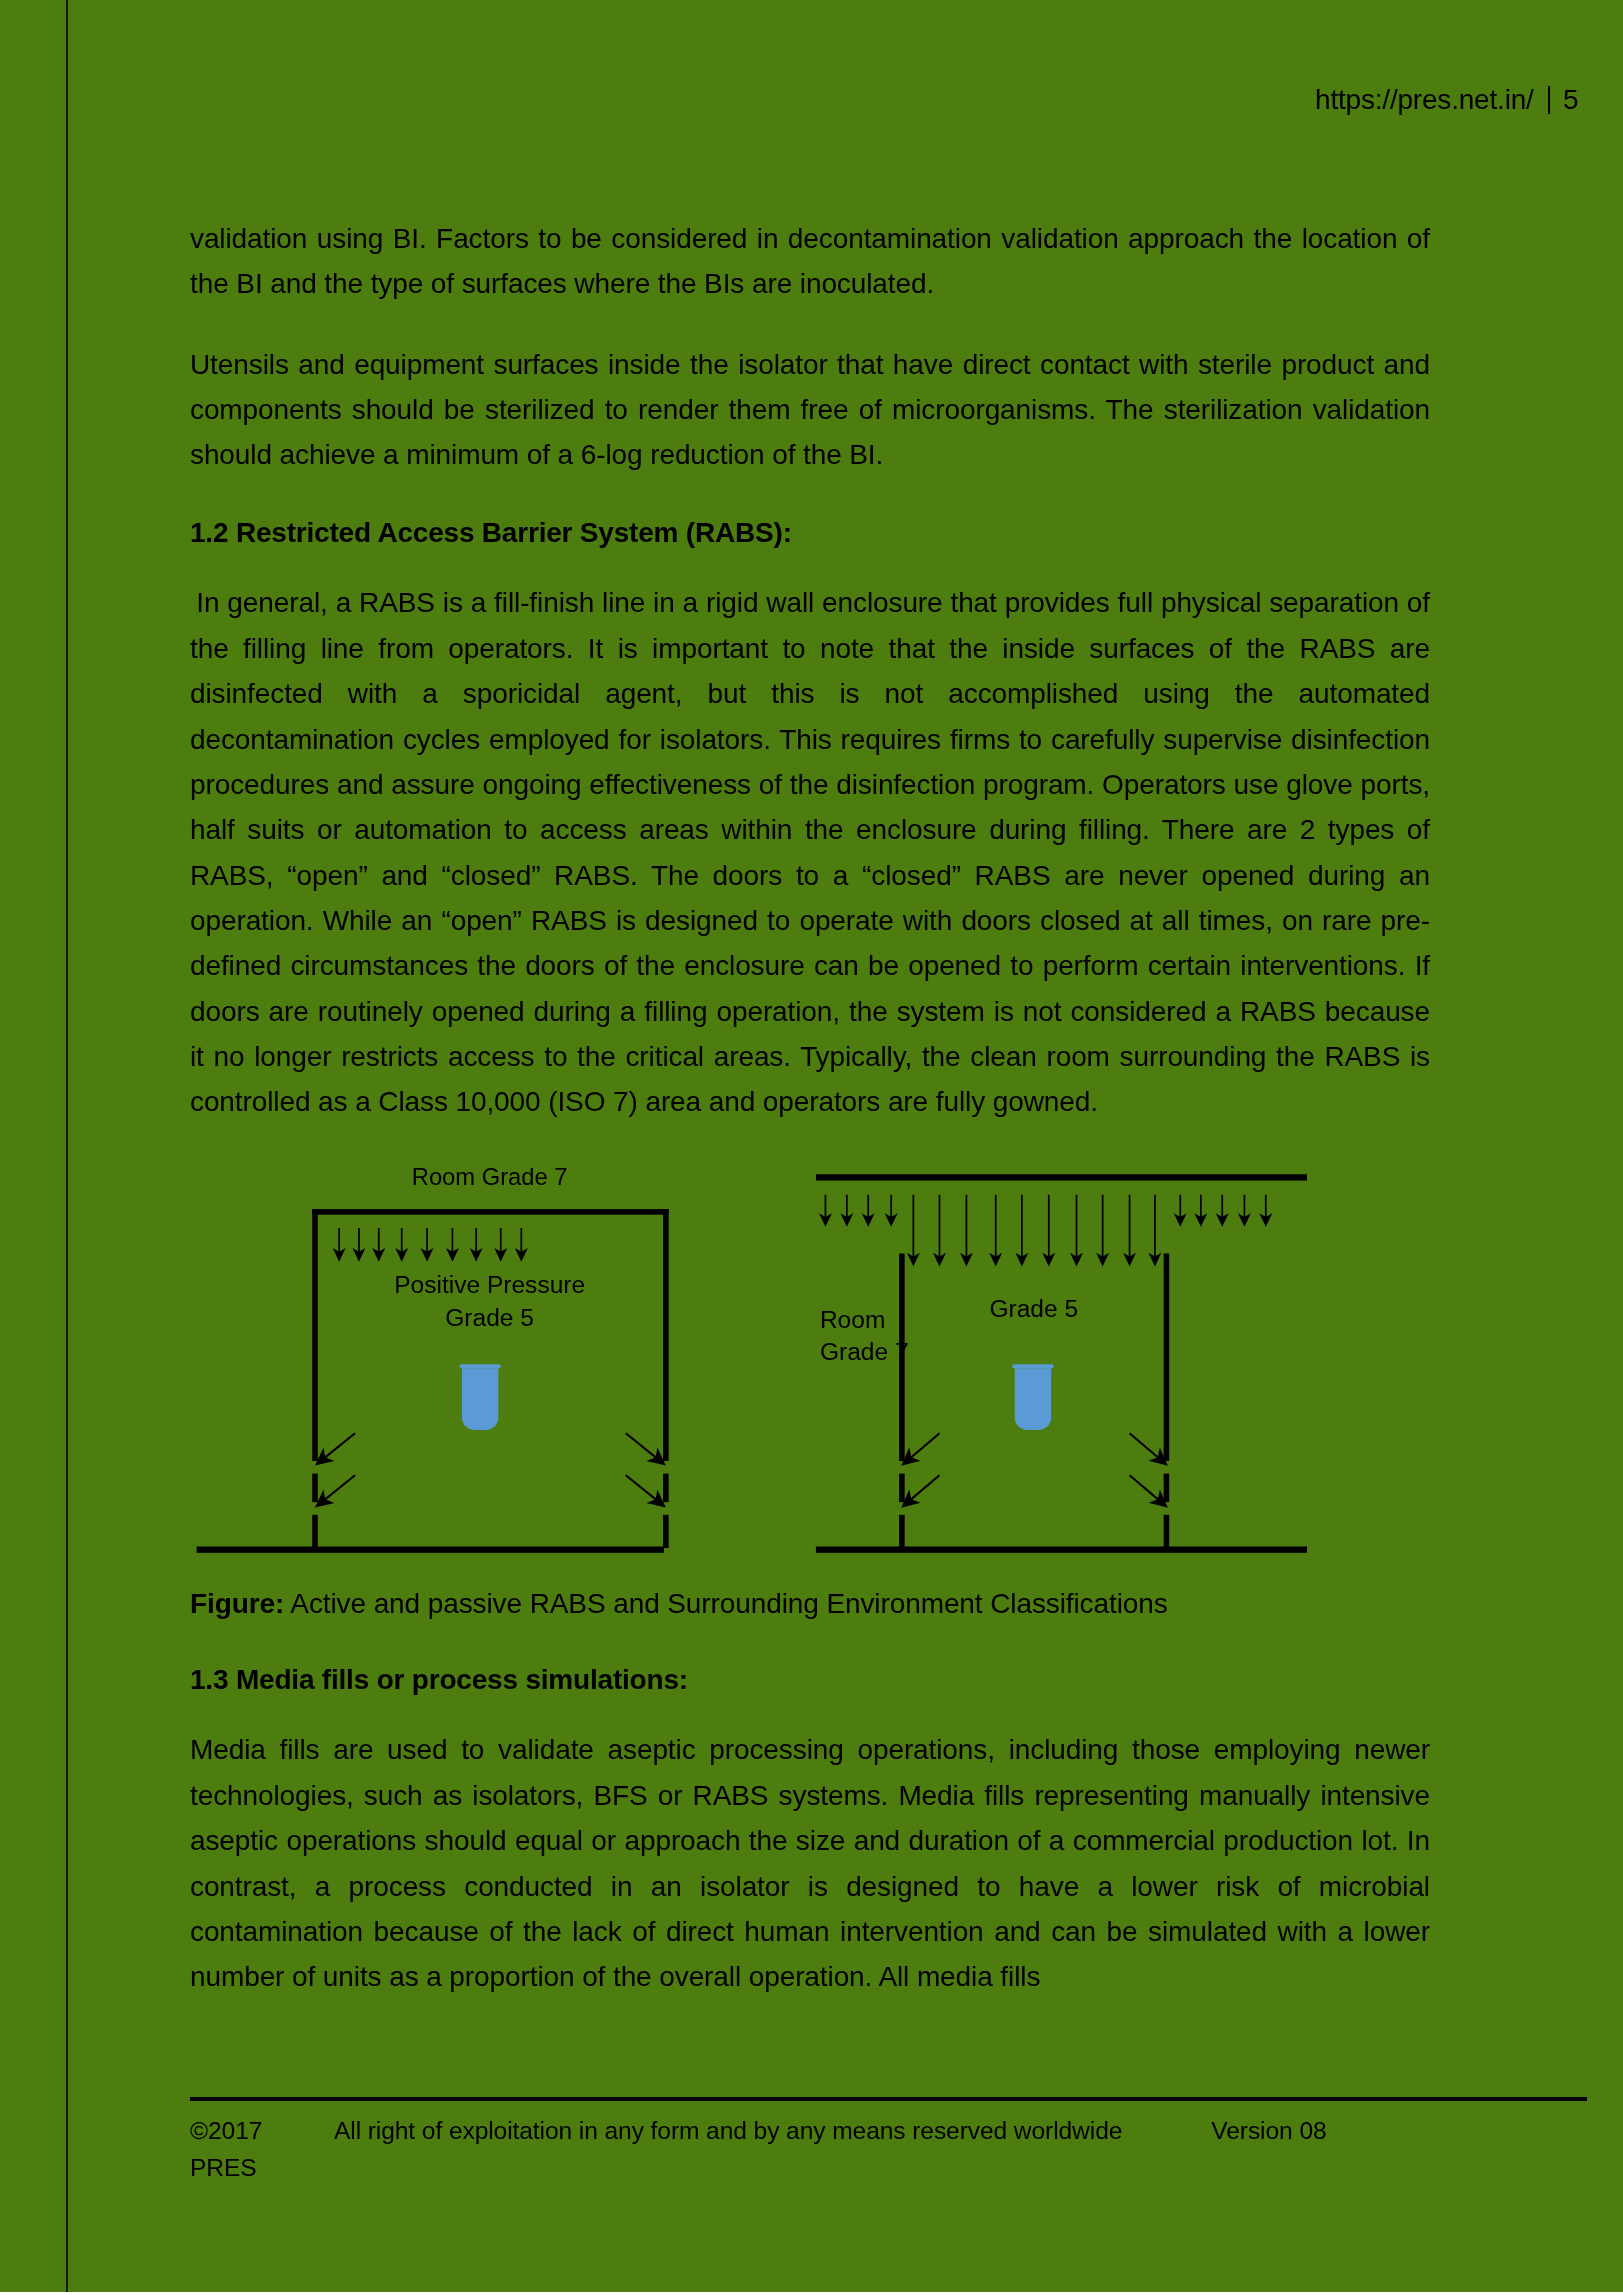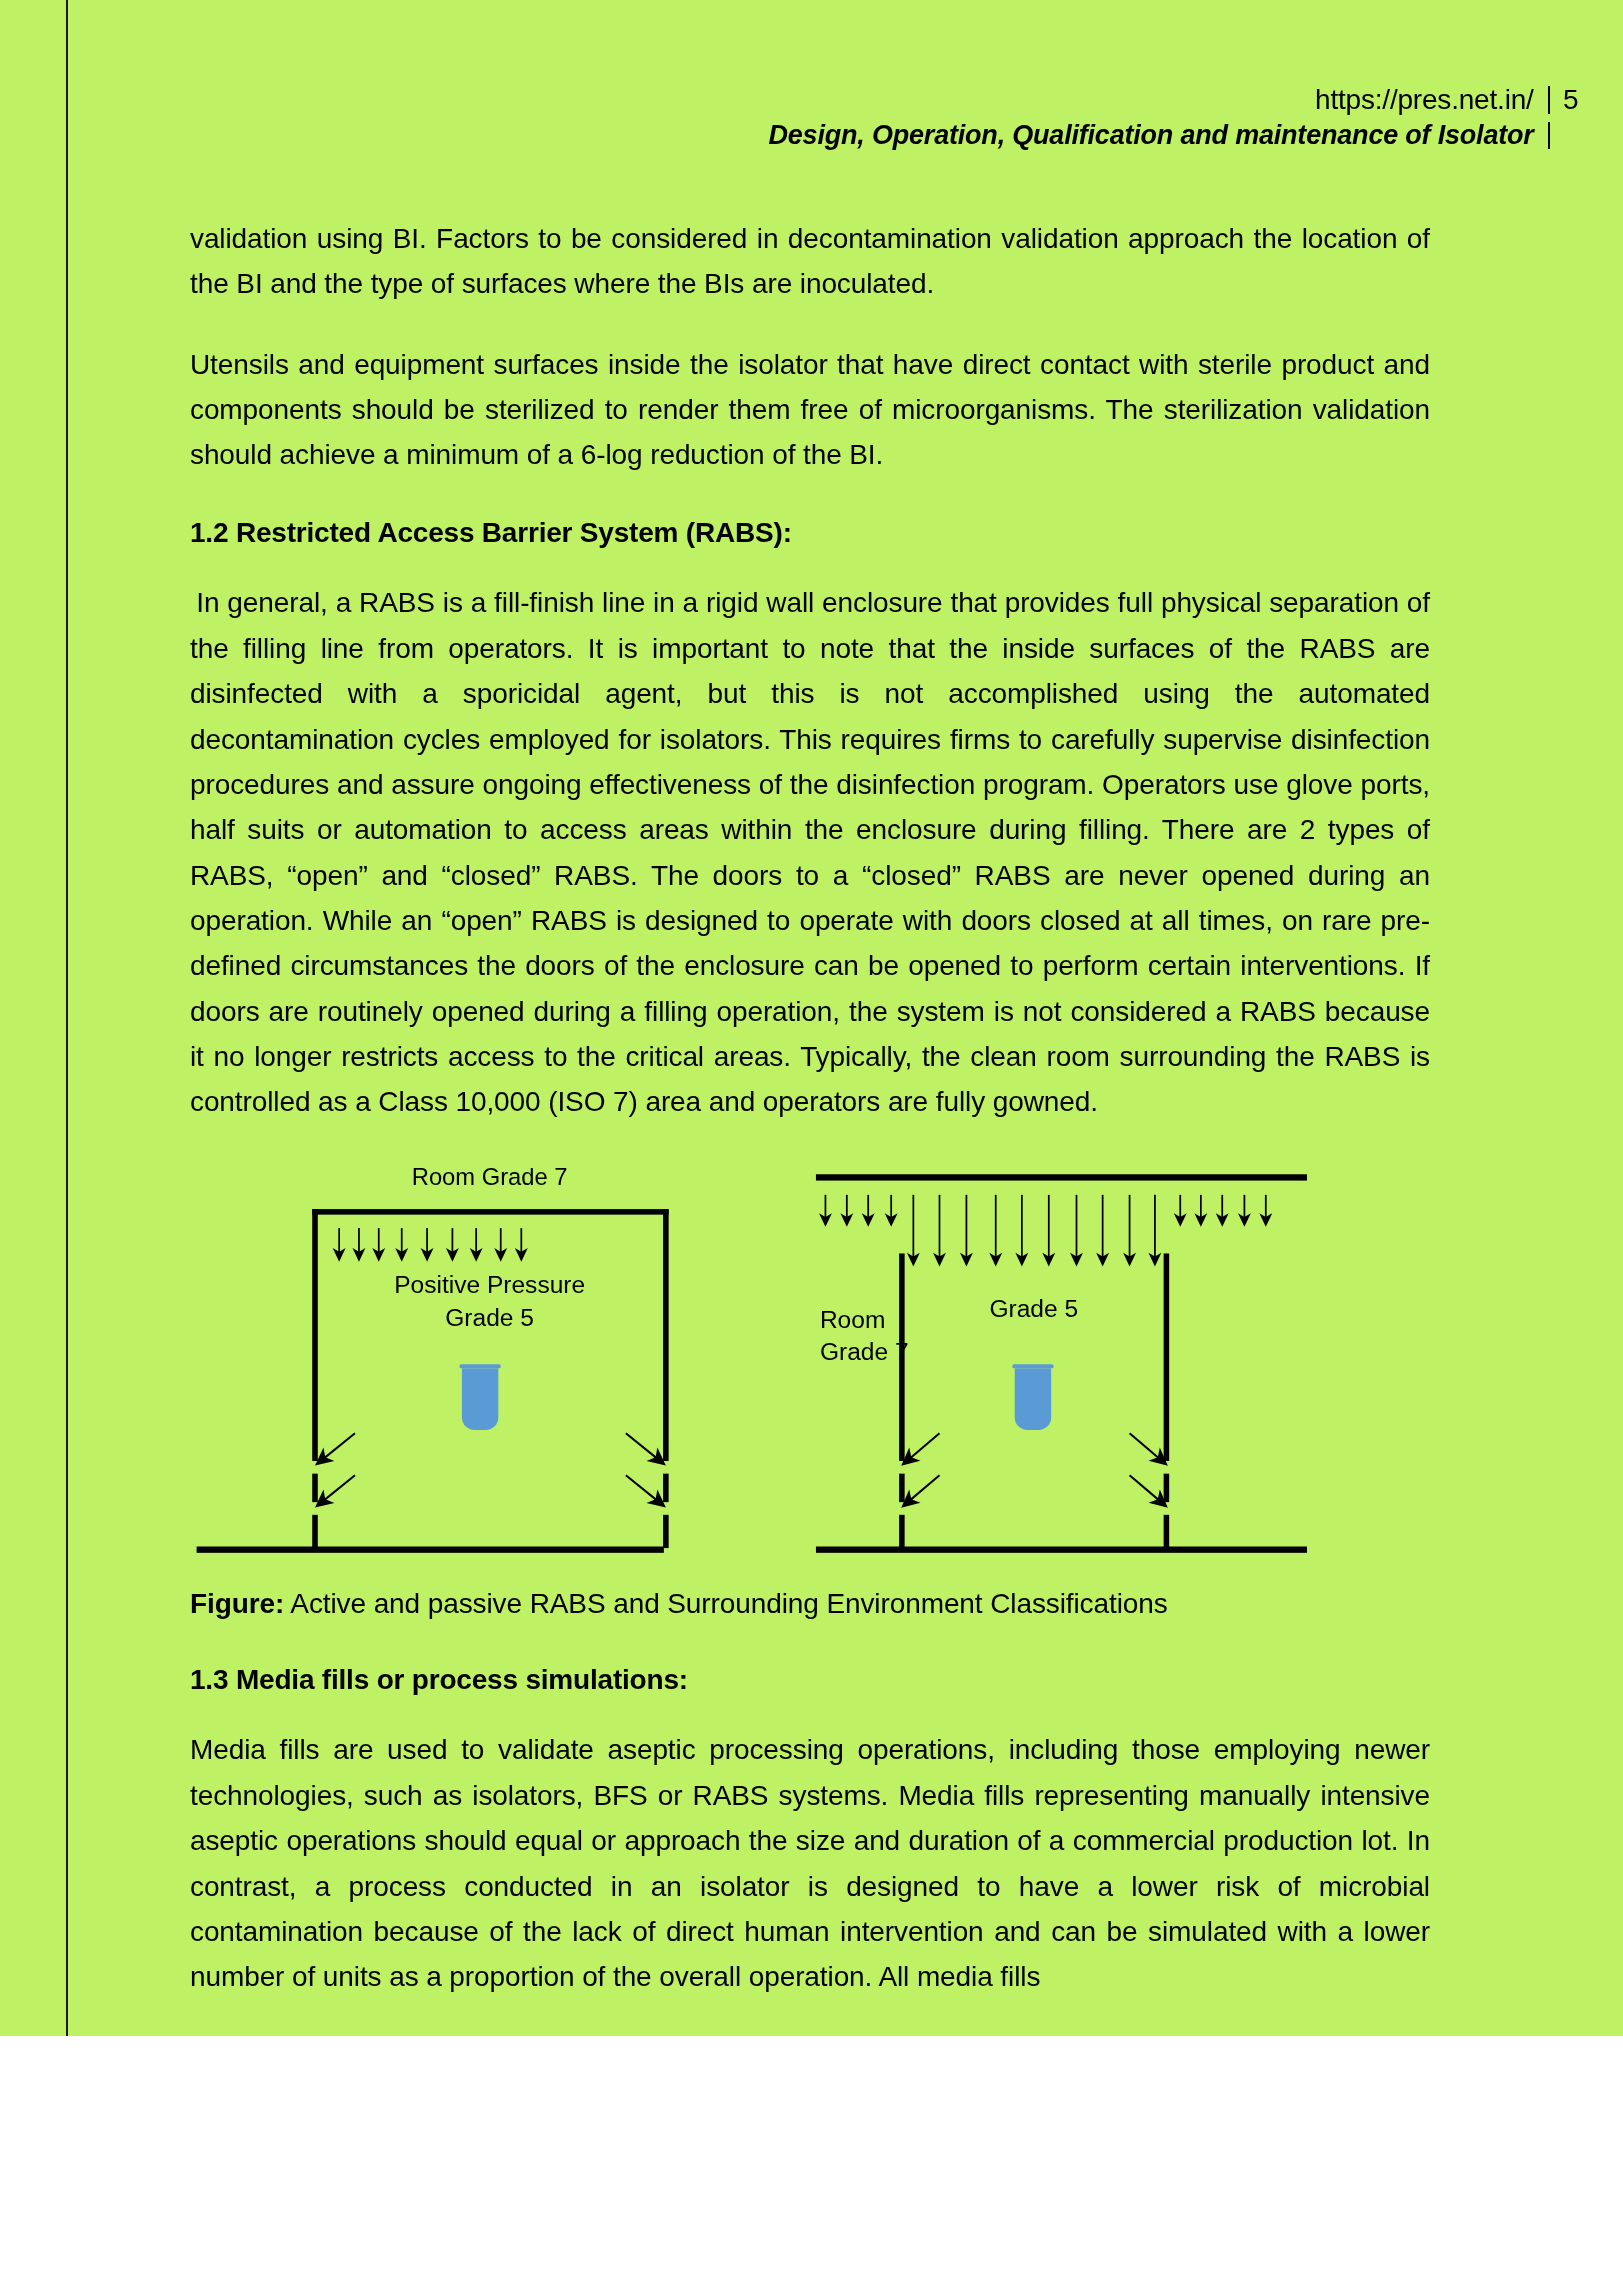--- a/index.html
+++ b/index.html
@@ -7,22 +7,22 @@
     padding: 0;
     background: #ffffff;
   }
   body {
     font-family: "Liberation Sans", sans-serif;
     color: #000000;
   }
   #page {
     position: relative;
     width: 1623px;
-    height: 2036px;
-    background: #bef264;
+    height: 2292px;
+    background: #4d7c0f;
     overflow: hidden;
   }
 
   
   #binding-rule {
     position: absolute;
     left: 66px;
     top: 0;
     width: 2.4px;
     height: 2295px;
@@ -159,21 +159,20 @@
 
   <div id="binding-rule"></div>
 
   <div id="header">
     <div class="hdr-line">
       <span class="hdr-url">https://pres.net.in/</span>
       <span class="hdr-sep"></span>
       <span class="hdr-page">5</span>
     </div>
     <div class="hdr-title-row">
-      <span class="hdr-title">Design, Operation, Qualification and maintenance of Isolator</span>
       <span class="hdr-title-sep"></span>
       <span class="hdr-title-spacer"></span>
     </div>
   </div>
 
   <div id="content">
 
     <p class="body just">validation using BI. Factors to be considered in decontamination validation approach the location of the BI and the type of surfaces where the BIs are inoculated.</p>
 
     <p class="body just">Utensils and equipment surfaces inside the isolator that have direct contact with sterile product and components should be sterilized to render them free of microorganisms. The sterilization validation should achieve a minimum of a 6-log reduction of the BI.</p>

